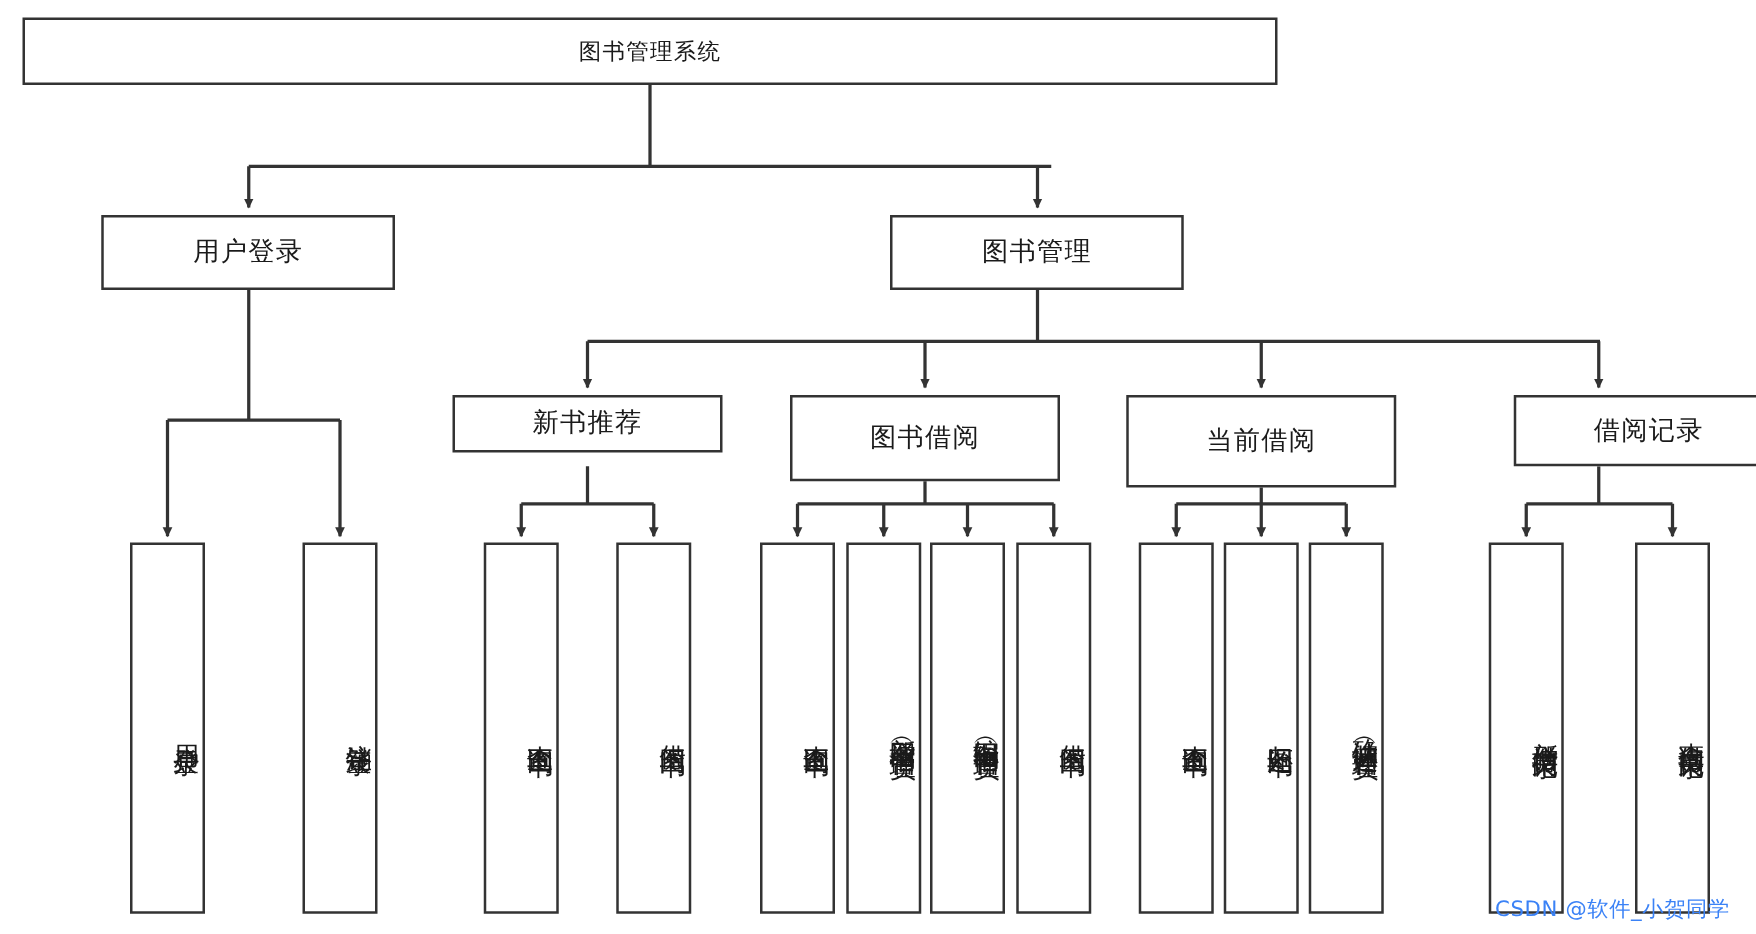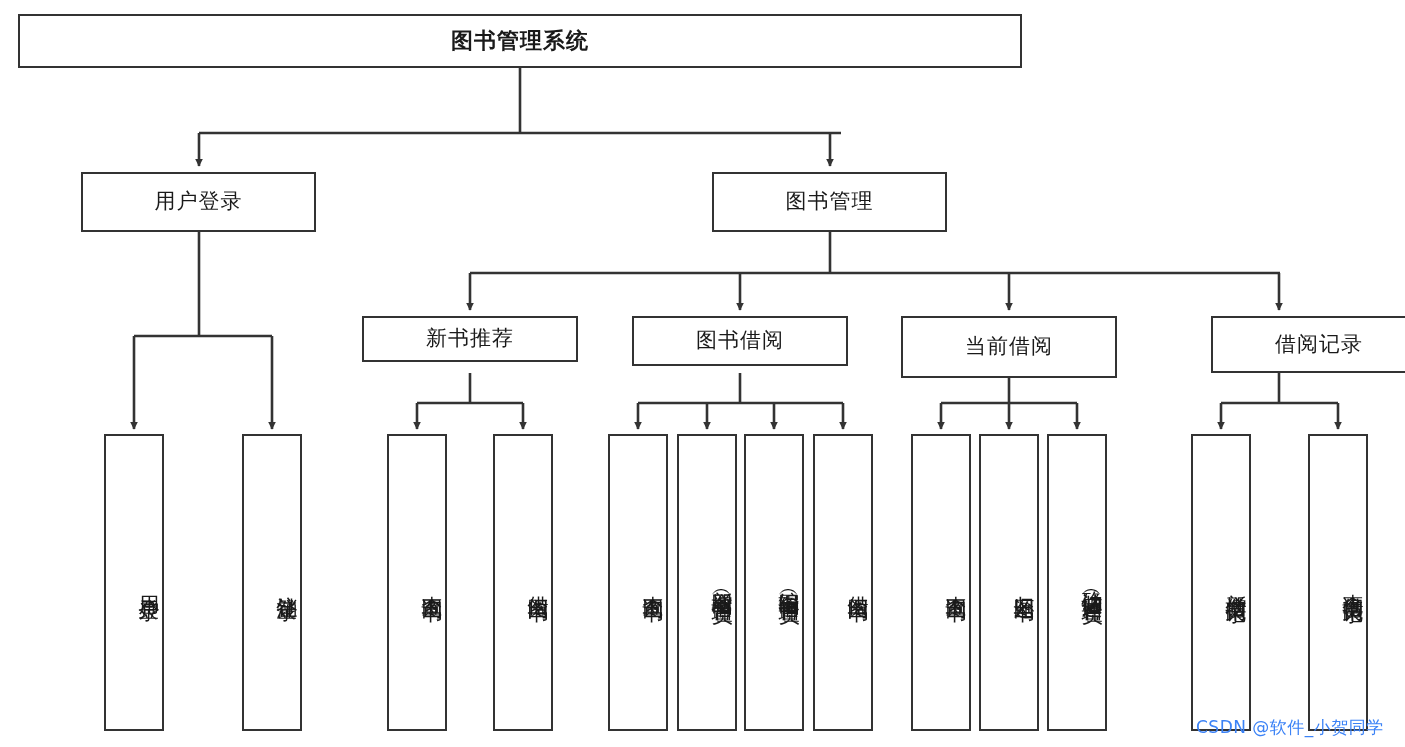--- a/index.html
+++ b/index.html
@@ -35,23 +35,22 @@
     align-items: center;
     justify-content: center;
     color: #1a1a1a;
   }
   .node-h {
     font-size: 21px;
     letter-spacing: 1px;
     line-height: 1.1;
   }
   .node-root {
-    font-size: 22px;
+    font-size: 18px;
     letter-spacing: 1px;
-    font-weight: bold;
   }
   .node-v {
     writing-mode: vertical-rl;
     text-orientation: upright;
     font-size: 21px;
     line-height: 1.32;
     letter-spacing: 2px;
     padding: 6px 0;
     white-space: nowrap;
     align-items: flex-start;
@@ -119,22 +118,22 @@
       <path d="M1338,403 L1338,429" marker-end="url(#arrowhead)"></path>
     </g>
   </svg>
 
   <div class="node node-root" style="left:18px; top:14px; width:1004px; height:54px;">图书管理系统</div>
 
   <div class="node node-h" style="left:81px; top:172px; width:235px; height:60px;">用户登录</div>
   <div class="node node-h" style="left:712px; top:172px; width:235px; height:60px;">图书管理</div>
 
   <div class="node node-h" style="left:362px; top:316px; width:216px; height:46px;">新书推荐</div>
-  <div class="node node-h" style="left:632px; top:316px; width:216px; height:50px;text-align:center;">图书借阅</div>
-  <div class="node node-h" style="left:901px; top:316px; width:216px; height:62px;">当前借阅</div>
+  <div class="node node-h" style="left:632px; top:316px; width:216px; height:69px;text-align:center;">图书借阅</div>
+  <div class="node node-h" style="left:901px; top:316px; width:216px; height:74px;">当前借阅</div>
   <div class="node node-h" style="left:1171px; top:316px; width:216px; height:57px;margin-left:40px;">借阅记录</div>
 
   <div class="node node-v" style="left:104px; top:434px; width:60px; height:297px;">用户登录</div>
   <div class="node node-v" style="left:242px; top:434px; width:60px; height:297px;">注销登录</div>
 
   <div class="node node-v" style="left:387px; top:434px; width:60px; height:297px;">查询图书</div>
   <div class="node node-v" style="left:493px; top:434px; width:60px; height:297px;">借阅图书</div>
 
   <div class="node node-v" style="left:608px; top:434px; width:60px; height:297px;">查询图书</div>
   <div class="node node-v" style="left:677px; top:434px; width:60px; height:297px;">新增图书（管理员）</div>

